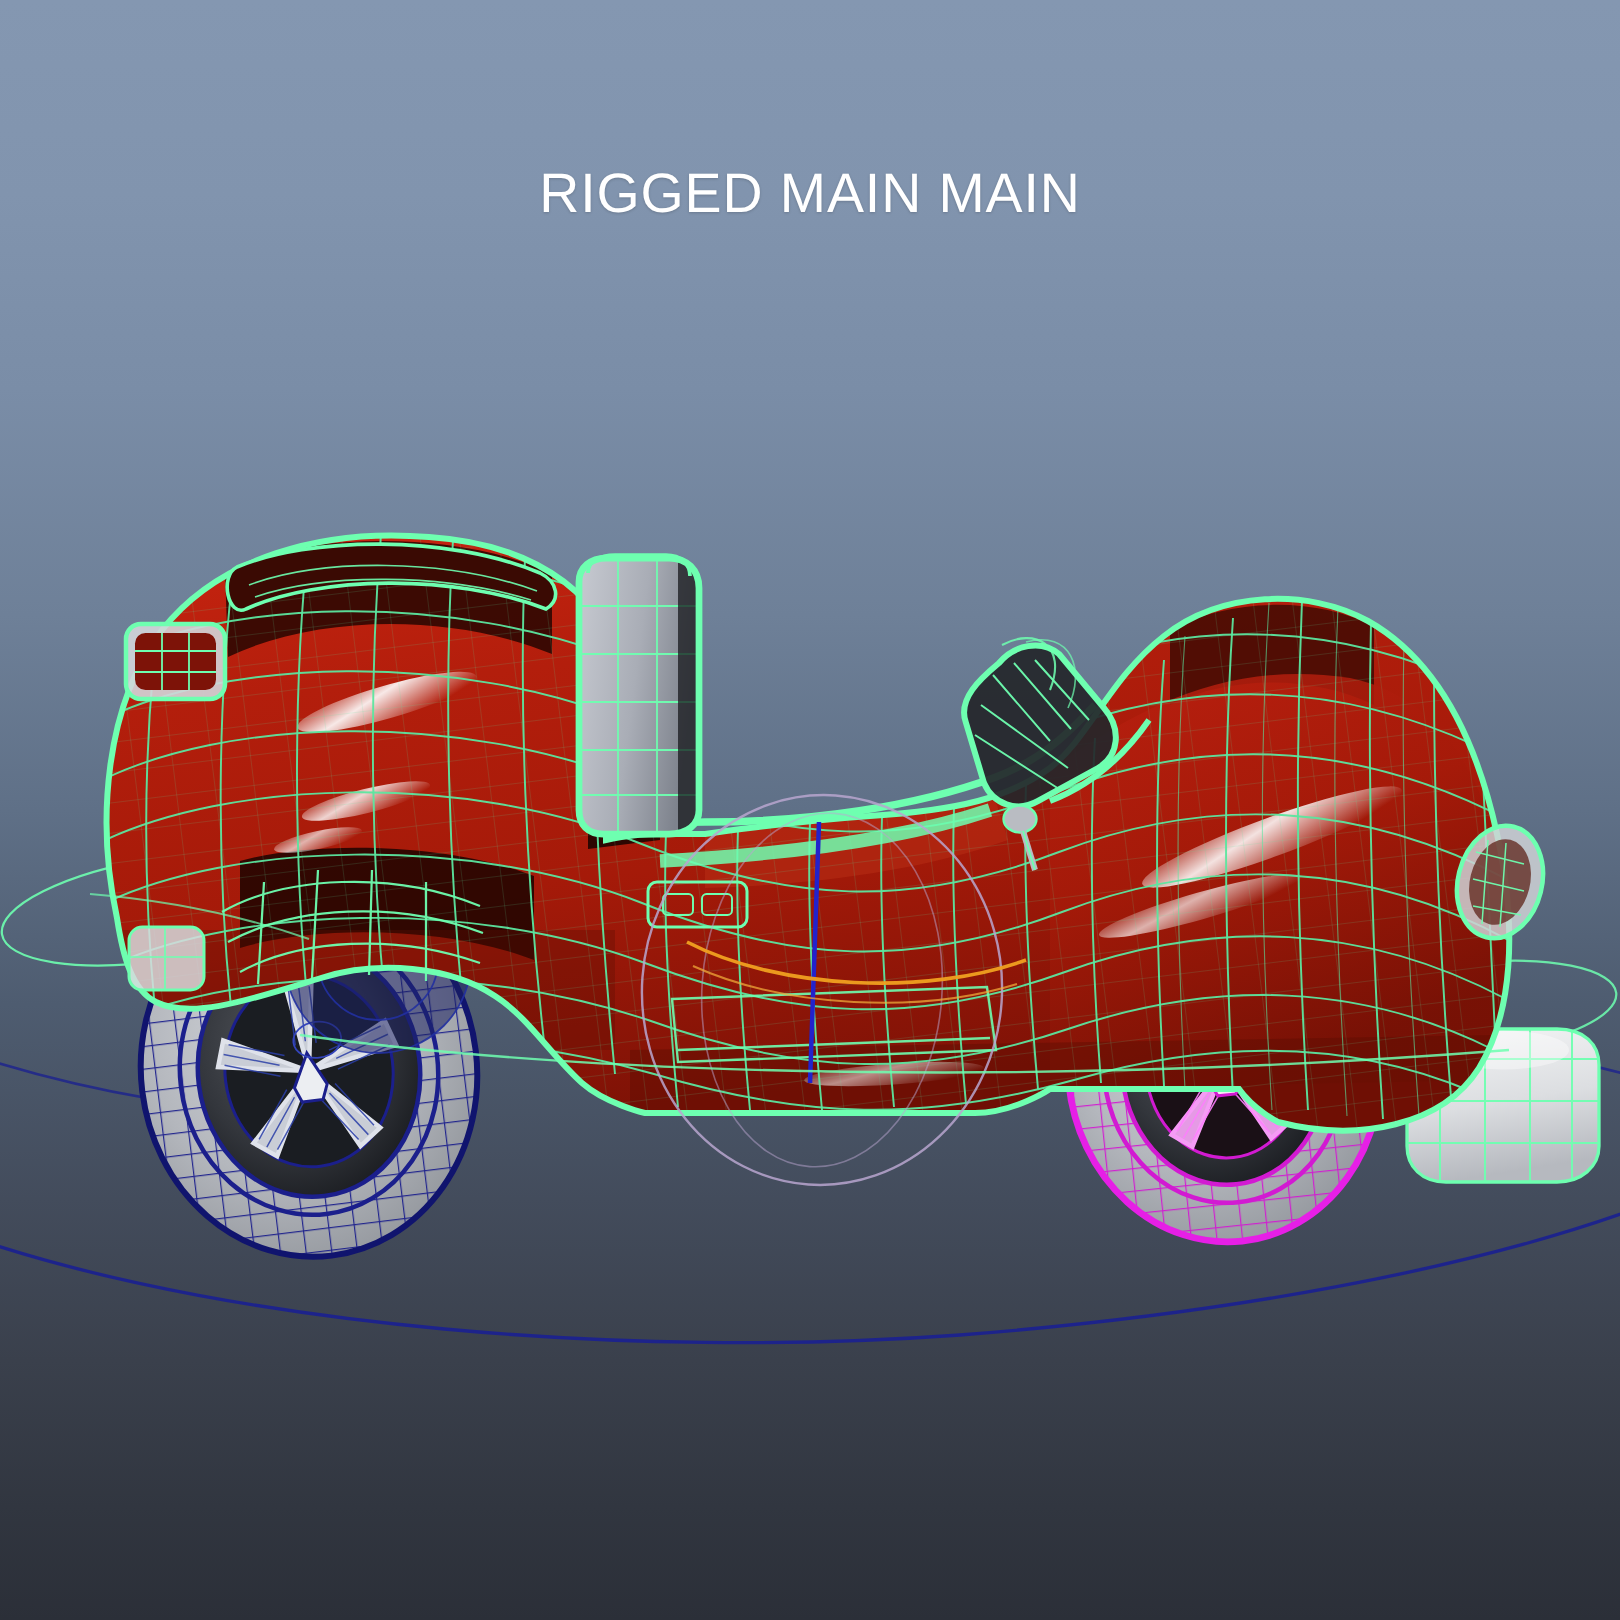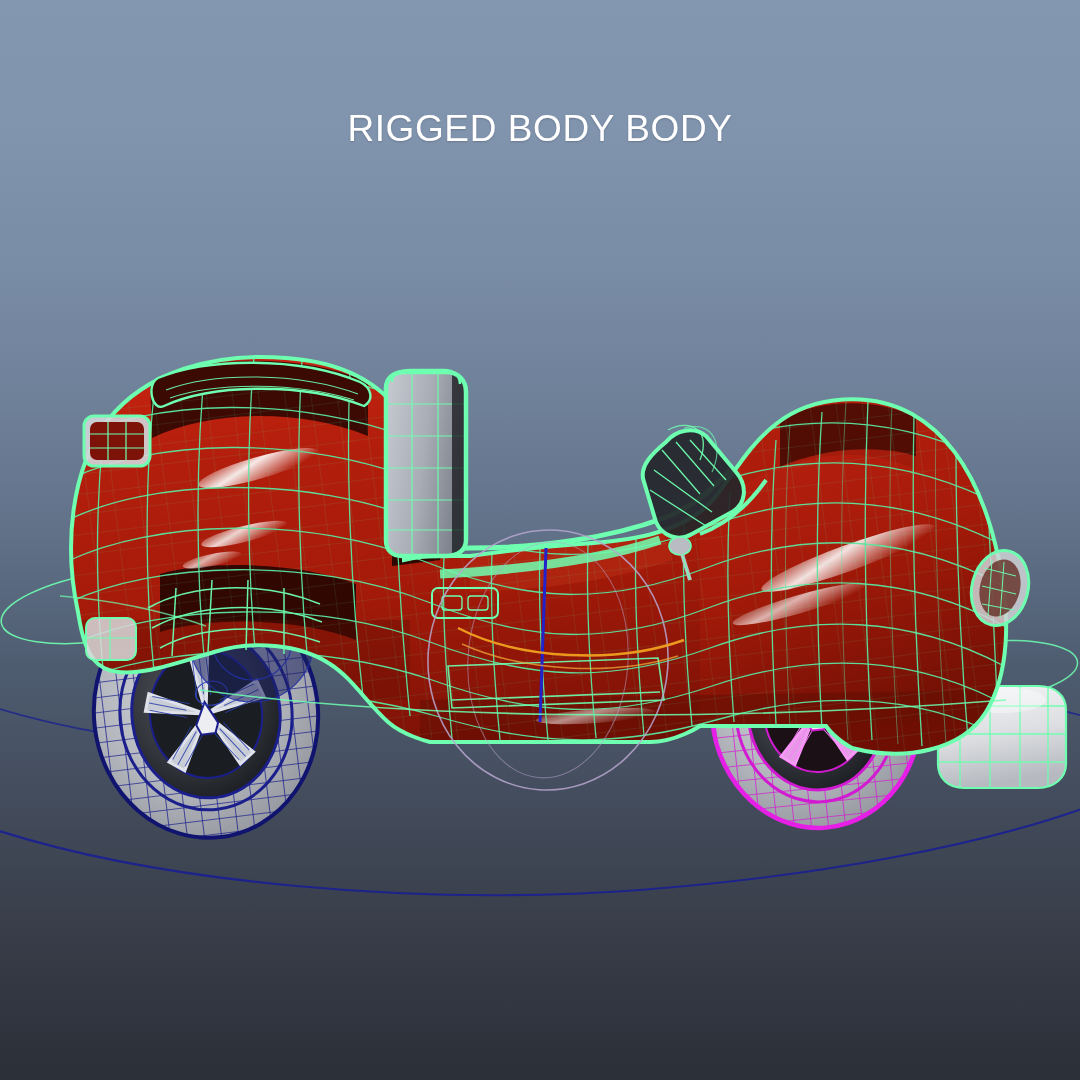--- a/index.html
+++ b/index.html
@@ -38,21 +38,21 @@
 
   #stage{position:absolute;left:0;top:0;width:1080px;height:1080px;}
   #stage svg{display:block;width:1080px;height:1080px;}
   .nolabel{pointer-events:none;}
 </style>
 </head>
 <body>
 
 <div id="viewport">
 
-  <div id="title">RIGGED BODY BODY</div>
+  <div id="title">RIGGED MAIN MAIN</div>
 
   <div id="stage">
   <svg viewBox="0 0 1080 1080" xmlns="http://www.w3.org/2000/svg">
     <defs>
 
       <linearGradient id="redGrad" x1="0" y1="0" x2="0.25" y2="1">
         <stop offset="0%" stop-color="#c82410"></stop>
         <stop offset="28%" stop-color="#b31e0c"></stop>
         <stop offset="62%" stop-color="#a51a09"></stop>
         <stop offset="100%" stop-color="#7e1206"></stop>

